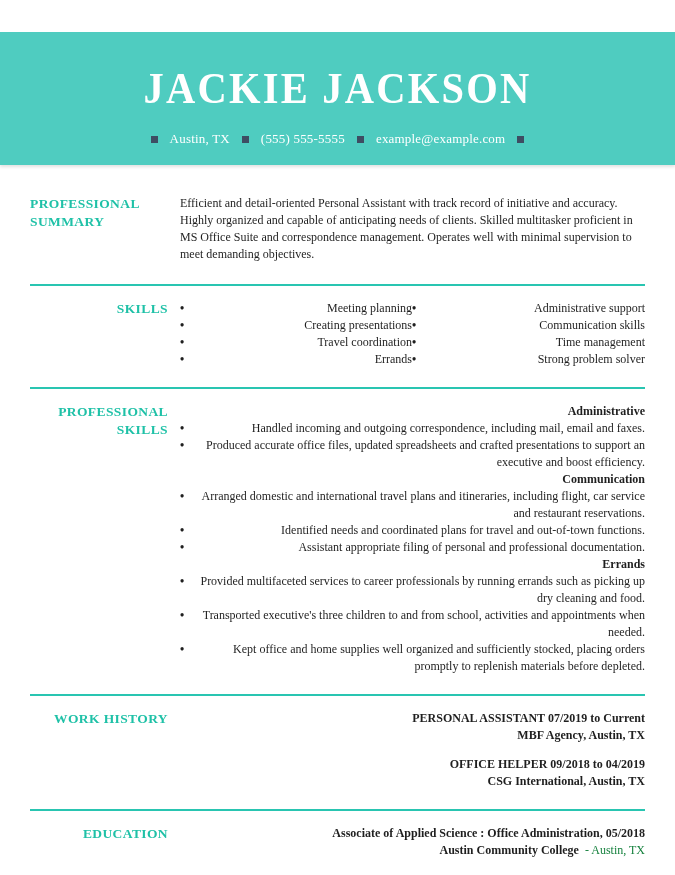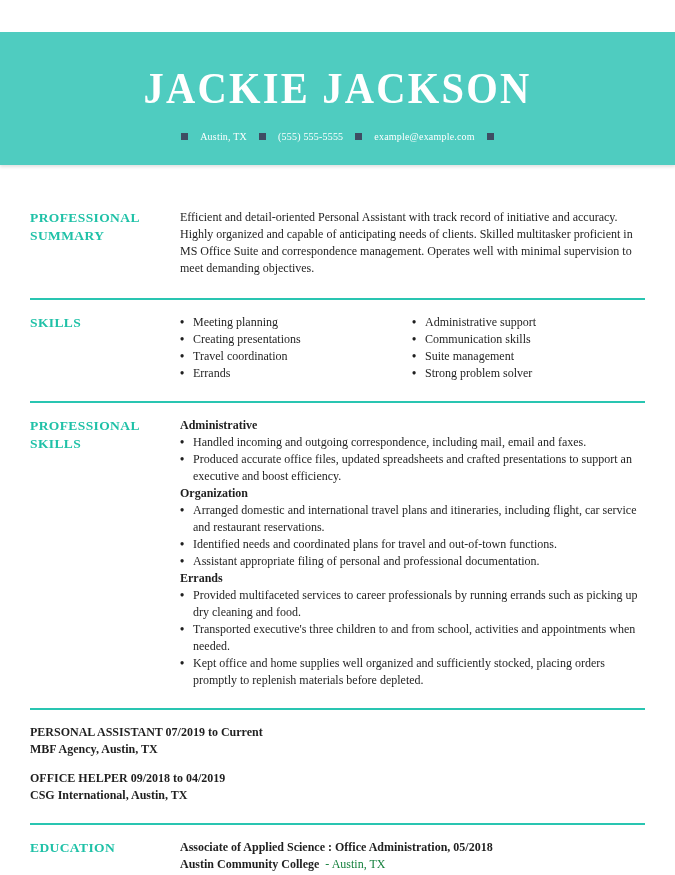--- a/index.html
+++ b/index.html
@@ -40,40 +40,40 @@
     transform-origin: 50% 50%;
     white-space: nowrap;
   }
   .contact {
     margin-top: 21px;
     display: flex;
     justify-content: center;
     align-items: center;
     gap: 12px;
     color: #ffffff;
-    font-size: 10px;
+    font-size: 13px;
     letter-spacing: 0.2px;
   }
   .sq {
     width: 7px;
     height: 7px;
     background: var(--contact-bullet-navy);
     display: inline-block;
     flex-shrink: 0;
   }
 
   
   .content {
     padding: 0 30px;
     font-size: 12px;
     line-height: 17px;
   }
   .sec { display: flex; padding: 14px 0 19px; }
-  .sec-summary { padding-top: 44px; padding-bottom: 21px; }
-  .divided { border-top: 2px solid var(--divider-teal); }
+  .sec-summary { padding-top: 30px; padding-bottom: 21px; }
+  .divided { border-top: 2px solid var(--divider-teal); text-align: right; }
   .sec-head {
     width: 150px;
     flex-shrink: 0;
     padding-right: 12px;
     color: var(--accent-teal);
     font-weight: bold;
     font-size: 13.5px;
     line-height: 18px;
     letter-spacing: 0.4px;
   }
@@ -133,54 +133,55 @@
       <div class="sec-body skills-cols">
         <ul>
           <li>Meeting planning</li>
           <li>Creating presentations</li>
           <li>Travel coordination</li>
           <li>Errands</li>
         </ul>
         <ul>
           <li>Administrative support</li>
           <li>Communication skills</li>
-          <li>Suite management</li>
+          <li>Time management</li>
           <li>Strong problem solver</li>
         </ul>
       </div>
     </section>
 
     <section class="sec divided">
       <div class="sec-head">PROFESSIONAL SKILLS</div>
       <div class="sec-body">
 
         <div class="subhead">Administrative</div>
         <ul>
           <li>Handled incoming and outgoing correspondence, including mail, email and faxes.</li>
           <li>Produced accurate office files, updated spreadsheets and crafted presentations to support an executive and boost efficiency.</li>
         </ul>
 
-        <div class="subhead">Organization</div>
+        <div class="subhead">Communication</div>
         <ul>
           <li>Arranged domestic and international travel plans and itineraries, including flight, car service and restaurant reservations.</li>
           <li>Identified needs and coordinated plans for travel and out-of-town functions.</li>
           <li>Assistant appropriate filing of personal and professional documentation.</li>
         </ul>
 
         <div class="subhead">Errands</div>
         <ul>
           <li>Provided multifaceted services to career professionals by running errands such as picking up dry cleaning and food.</li>
           <li>Transported executive's three children to and from school, activities and appointments when needed.</li>
           <li>Kept office and home supplies well organized and sufficiently stocked, placing orders promptly to replenish materials before depleted.</li>
         </ul>
 
       </div>
     </section>
 
     <section class="sec divided">
+      <div class="sec-head">WORK HISTORY</div>
       <div class="sec-body">
         <div class="job">
           <div class="job-title">PERSONAL ASSISTANT 07/2019 to Current</div>
           <div class="job-company">MBF Agency, Austin, TX</div>
         </div>
         <div class="job">
           <div class="job-title">OFFICE HELPER 09/2018 to 04/2019</div>
           <div class="job-company">CSG International, Austin, TX</div>
         </div>
       </div>

